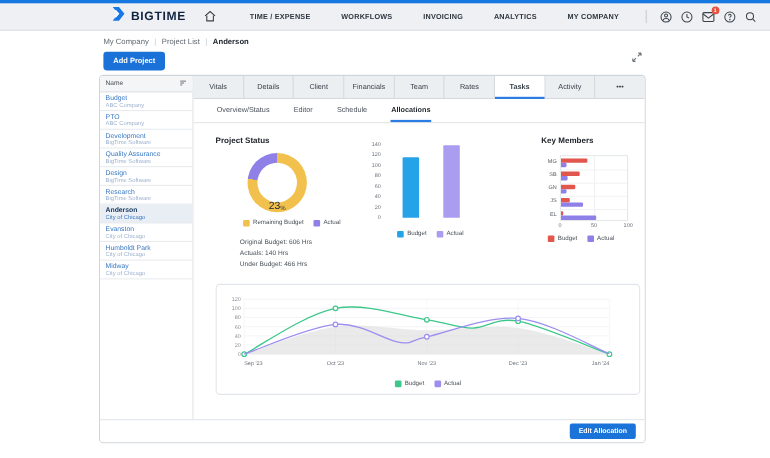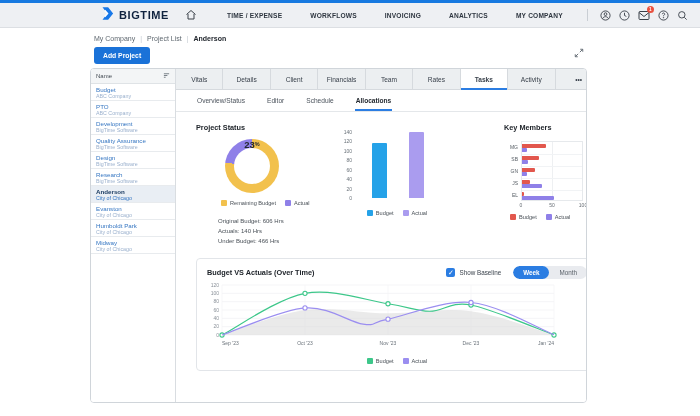--- a/index.html
+++ b/index.html
@@ -27,21 +27,21 @@
   .breadcrumb .sep { color:#c4cad1; }
   .breadcrumb .current { font-weight:700; color:#22272e; }
   .add-project { position:absolute; top:47px; left:94px; height:17px; padding:0 9px;
                  background:#1a72d8; color:#fff; border:none; border-radius:3px;
                  font-size:6.8px; font-weight:700; font-family:inherit; cursor:pointer; }
   .expand { position:absolute; top:44px; left:574px; cursor:pointer; }
 
   
   .main { position:absolute; left:90px; top:68px; width:497px; height:335px;
           border:1px solid #d0d5da; border-radius:4px; background:#fff;
-          display:flex; flex-direction:row; overflow:hidden; }
+          display:flex; flex-direction:column; overflow:hidden; }
   .main-body { flex:1; display:flex; min-height:0; }
 
   
   .sidebar { width:85px; border-right:1px solid #d9dde1; display:flex; flex-direction:column; background:#fff; }
   .sb-header { height:15px; background:#f3f5f6; border-bottom:1px solid #dfe3e6;
                display:flex; align-items:center; justify-content:space-between; padding:0 5px;
                font-size:6px; color:#454c54; }
   .sb-item { height:17px; padding:2px 5px; border-bottom:1px solid #e8ebee; cursor:pointer; }
   .sb-item .nm { font-size:6.2px; color:#3576c2; line-height:1.15; white-space:nowrap; overflow:hidden; }
   .sb-item .co { font-size:5.3px; color:#9ab0cd; line-height:1.2; white-space:nowrap; overflow:hidden; }
@@ -64,22 +64,22 @@
   .subtab.active { font-weight:700; color:#1f252c; }
   .subtab.active::after { content:''; position:absolute; left:10px; right:10px; bottom:0; height:2px; background:#2b7de2; }
 
   
   .charts-row { display:flex; padding:11px 0 0 20px; height:146px; }
   .chart-title { font-size:7.3px; font-weight:700; color:#21262c; }
   .col1 { width:136px; } .col2 { width:148px; } .col3 { width:106px; padding-left:8px;margin-left:16px; }
 
   .donut { width:54px; height:54px; border-radius:50%; margin:7px 0 7px 29px; position:relative; }
   .donut::before { content:''; position:absolute; inset:9px; background:#fff; border-radius:50%; }
-  .donut-center { position:absolute; inset:0; display:flex; align-items:flex-start; justify-content:center;
-                  font-weight:700; color:#22272e; }
+  .donut-center { position:absolute; inset:0; display:flex; align-items:flex-end; justify-content:center;
+                  font-weight:400; color:#22272e; }
   .donut-center .val { font-size:9.5px; }
   .donut-center .suf { font-size:5.5px; margin-top:2px; }
   .legend { display:flex; gap:9px; align-items:center; font-size:5.6px; color:#4a5158; }
   .legend .li { display:flex; gap:3px; align-items:center; }
   .legend .sq { width:6px; height:6px; border-radius:1px; display:inline-block; }
   .donut-legend { margin-left:25px; }
   .stats { margin:11px 0 0 22px; font-size:6px; color:#4a5158; line-height:1.65; }
 
   .bar-plot { position:relative; height:66px; margin-top:9px; width:130px; }
   .bar-plot .tick { position:absolute; left:0; width:20px; text-align:right; font-size:5px; color:#6a727a; }
@@ -360,31 +360,20 @@
                 </span>
                 <span class="li">
                   <span class="sq" style="background: rgb(143, 128, 232);"></span>
                   <span>Actual</span>
                 </span>
               </div>
           </div>
         </div>
 
         <div class="timeline-card">
-          <div class="tl-header">
-            <div class="tl-title">Budget VS Actuals (Over Time)</div>
-            <div class="baseline-ctl">
-              <span class="checkbox">✓</span>
-              <span>Show Baseline</span>
-            </div>
-            <div class="toggle">
-              <span class="seg active">Week</span>
-              <span class="seg">Month</span>
-            </div>
-          </div>
           <div><svg width="364" height="74" viewBox="0 0 364 74">
                 <line x1="15" y1="56" x2="347" y2="56" stroke="#f0f1f3" stroke-width="0.7"></line>
                 <text x="12" y="57.8" text-anchor="end" font-size="5" fill="#8a9199">0</text>
                 <line x1="15" y1="47.66666666666667" x2="347" y2="47.66666666666667" stroke="#f0f1f3" stroke-width="0.7"></line>
                 <text x="12" y="49.46666666666667" text-anchor="end" font-size="5" fill="#8a9199">20</text>
                 <line x1="15" y1="39.333333333333336" x2="347" y2="39.333333333333336" stroke="#f0f1f3" stroke-width="0.7"></line>
                 <text x="12" y="41.13333333333333" text-anchor="end" font-size="5" fill="#8a9199">40</text>
                 <line x1="15" y1="31" x2="347" y2="31" stroke="#f0f1f3" stroke-width="0.7"></line>
                 <text x="12" y="32.8" text-anchor="end" font-size="5" fill="#8a9199">60</text>
                 <line x1="15" y1="22.66666666666667" x2="347" y2="22.66666666666667" stroke="#f0f1f3" stroke-width="0.7"></line>

